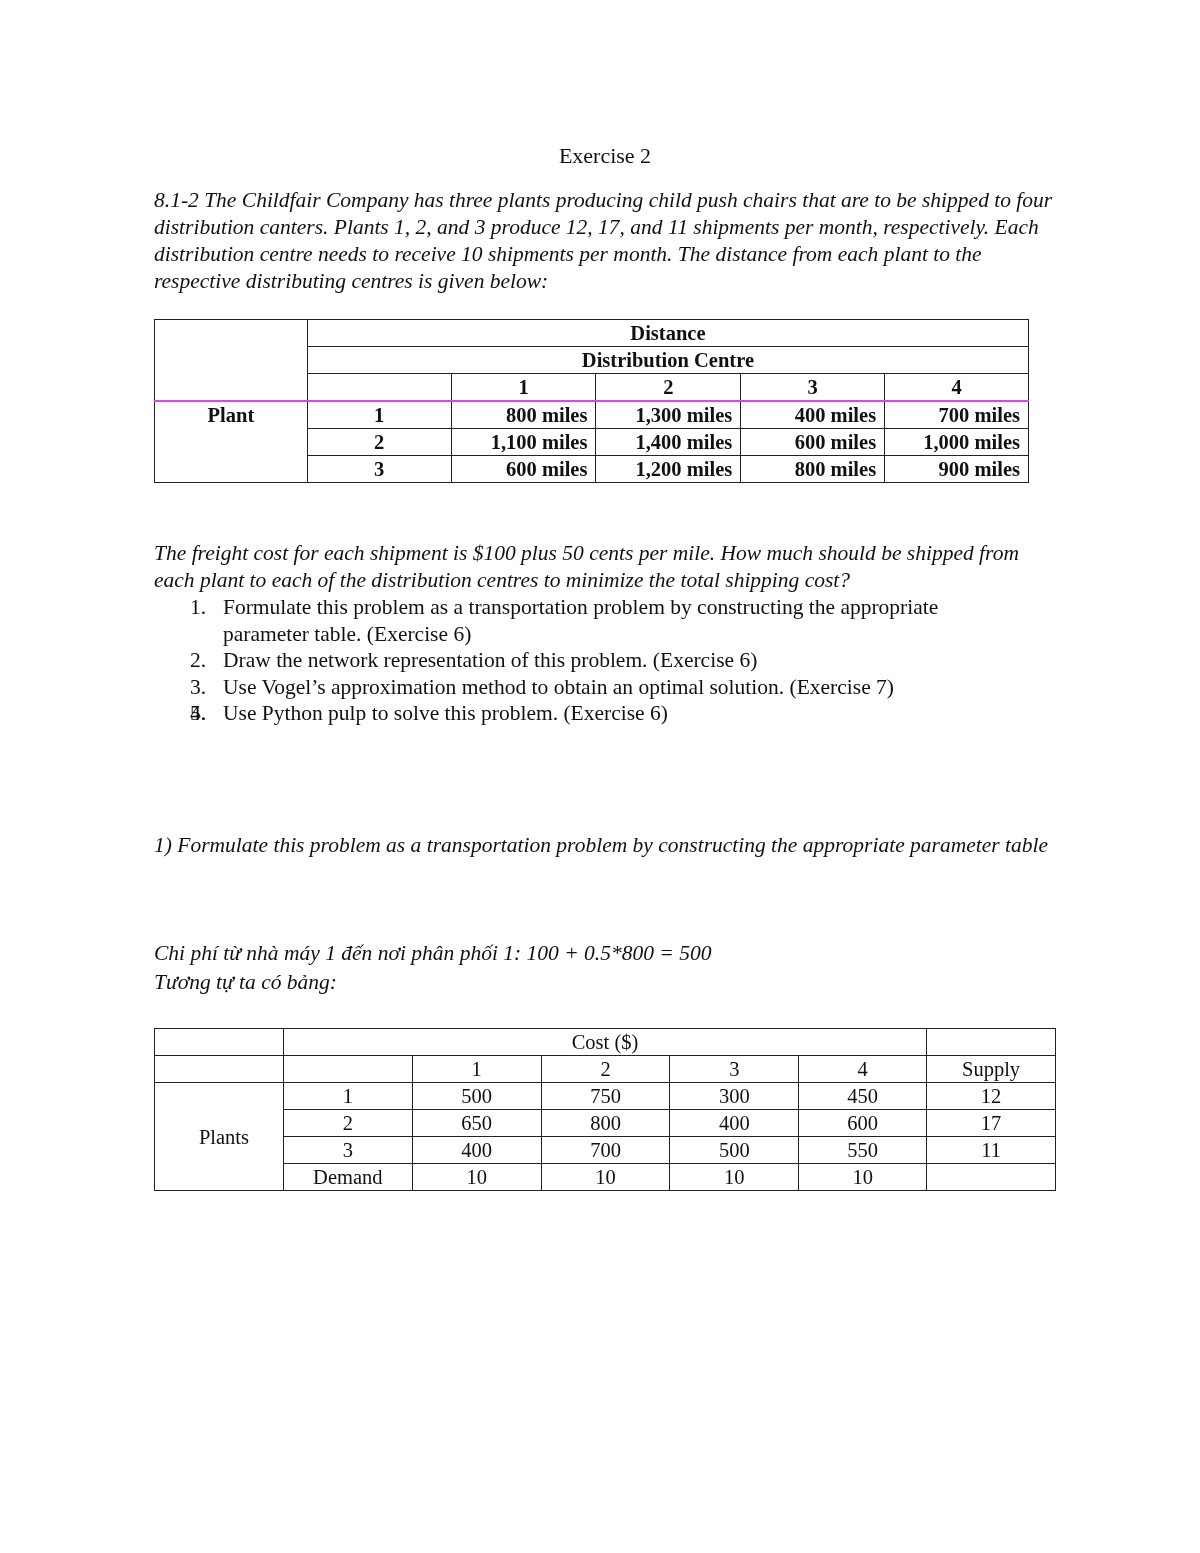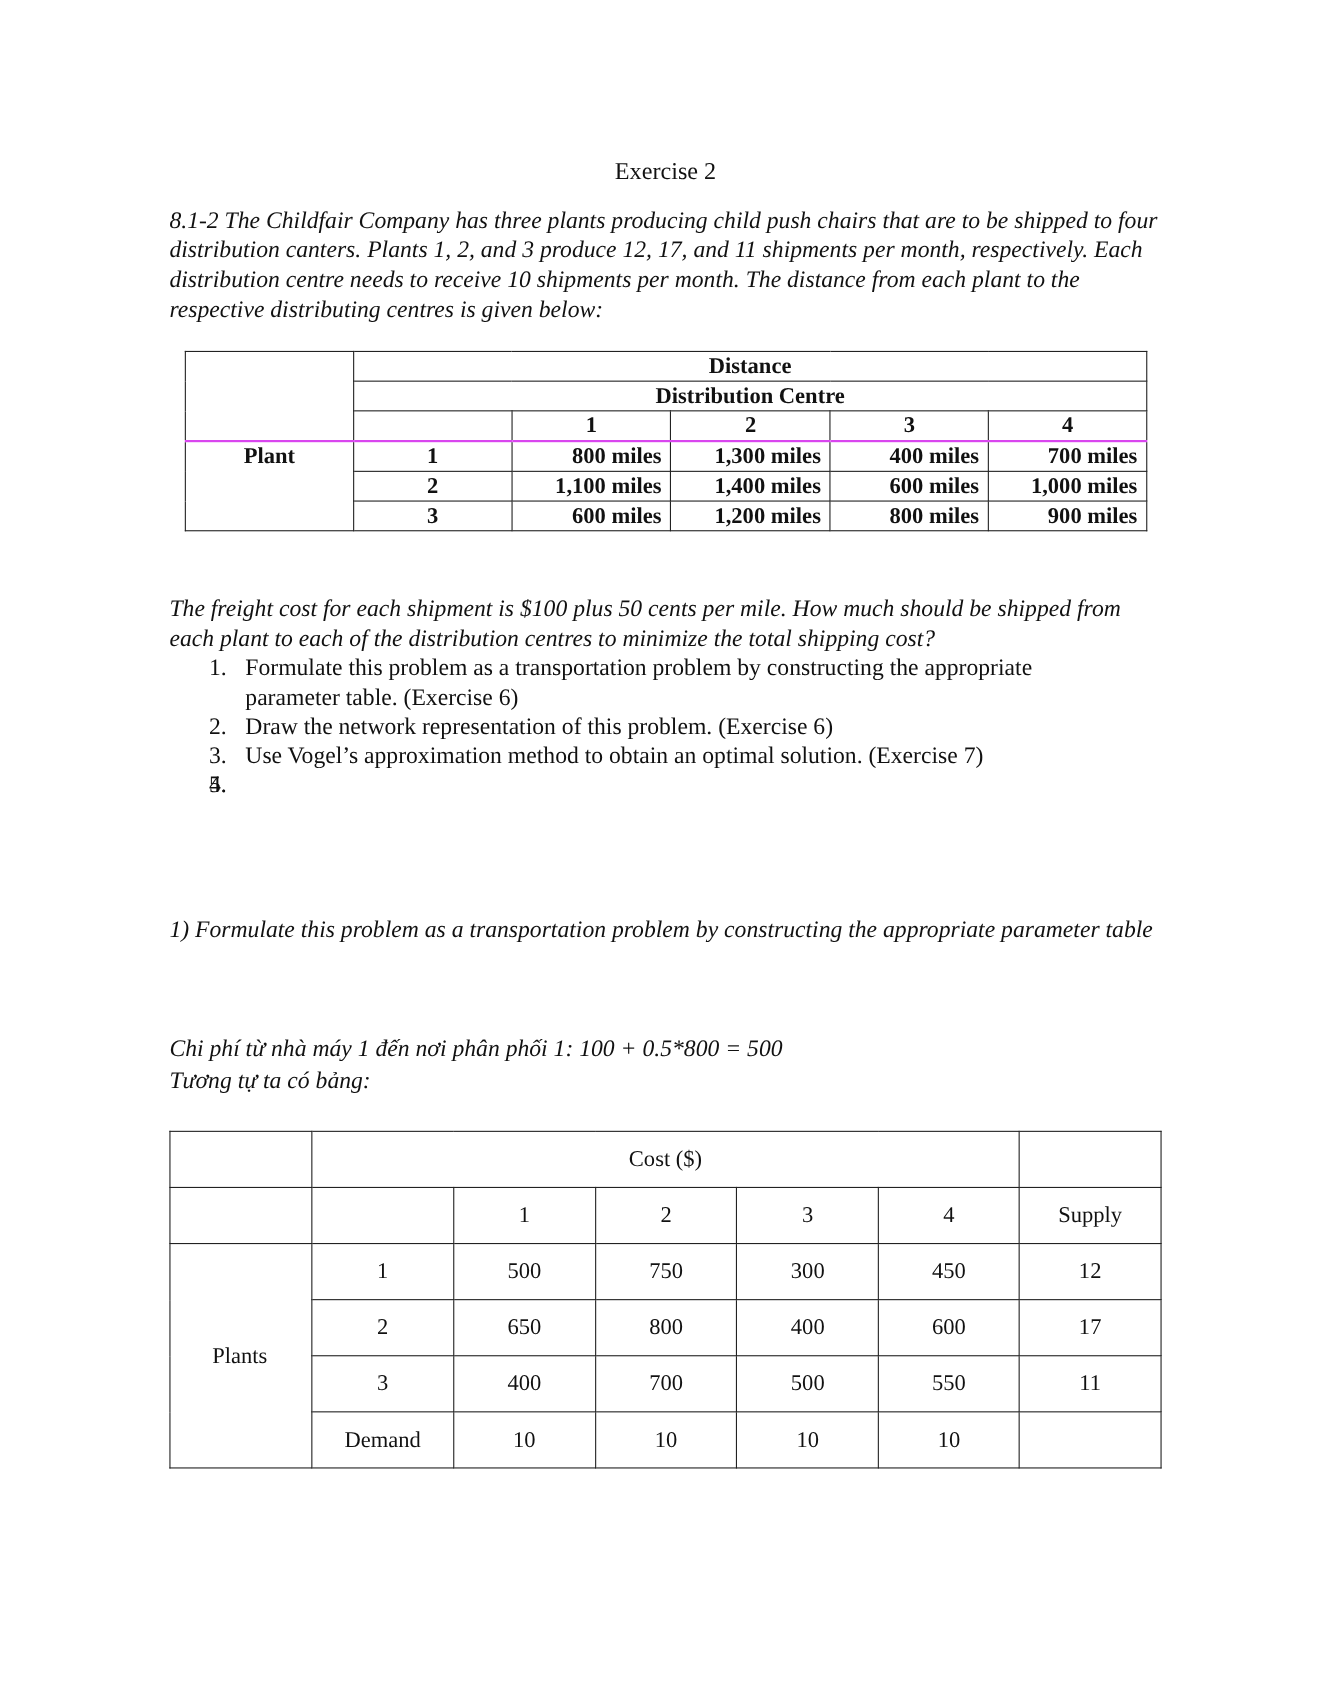--- a/index.html
+++ b/index.html
@@ -15,30 +15,30 @@
     .p2 { top: 540px; }
     ol.tasks { position: absolute; left: 190px; top: 594px; margin: 0; padding: 0; list-style: none; width: 820px; font-size: 21.5px; line-height: 26.5px; }
     ol.tasks li { position: relative; padding-left: 33px; }
     ol.tasks li .num { position: absolute; left: 0; top: 0; }
     .sec1 { top: 832px; }
     .line-vn1 { top: 940px; }
     .line-vn2 { top: 969px; }
 
     table { border-collapse: collapse; position: absolute; }
     
-    table.dist { left: 168px; top: 319px; width: 875px; font-weight: bold; font-size: 20.5px; }
+    table.dist { left: 154px; top: 319px; width: 875px; font-weight: bold; font-size: 20.5px; }
     table.dist td { border: 1.5px solid #222; height: 26px; padding: 0 8px; line-height: 26px; }
     table.dist td.c { text-align: center; }
     table.dist td.r { text-align: right; }
     table.dist tr.thick td { border-top: 2px solid #d946ef; margin-top: 23px; }
     table.dist td.blank-tl { border: 1.5px solid #222; }
 
     
     table.cost { left: 154px; top: 1028px; width: 902px; font-size: 20.5px; }
-    table.cost td { border: 1.5px solid #222; height: 26px; line-height: 26px; text-align: center; padding: 12px; }
+    table.cost td { border: 1.5px solid #222; height: 26px; line-height: 26px; text-align: center; padding: 0; }
     table.cost td.left { text-align: center; padding-left: 10px; }
   </style>
 </head>
 <body>
 
 <div class="abs title">Exercise 2</div>
 
 <div class="abs para p1">8.1-2 The Childfair Company has three plants producing child push chairs that are to be shipped to four distribution canters. Plants 1, 2, and 3 produce 12, 17, and 11 shipments per month, respectively. Each distribution centre needs to receive 10 shipments per month. The distance from each plant to the respective distributing centres is given below:</div>
 
 <table class="dist">
@@ -90,21 +90,21 @@
 </tbody>
   </table>
 
 <div class="abs para p2">The freight cost for each shipment is $100 plus 50 cents per mile. How much should be shipped from each plant to each of the distribution centres to minimize the total shipping cost?</div>
 
 <ol class="tasks">
   <li><span class="num">1.</span><span>Formulate this problem as a transportation problem by constructing the appropriate parameter table. (Exercise 6)</span></li>
   <li><span class="num">2.</span><span>Draw the network representation of this problem. (Exercise 6)</span></li>
   <li><span class="num">3.</span><span>Use Vogel’s approximation method to obtain an optimal solution. (Exercise 7)</span></li>
   <li><span class="num">4.</span></li>
-  <li><span class="num">5.</span></li>
+  <li><span class="num">5.</span><span>Use Python pulp to solve this problem. (Exercise 6)</span></li>
 </ol>
 
 <div class="abs para sec1">1) Formulate this problem as a transportation problem by constructing the appropriate parameter table</div>
 <div class="abs para line-vn1">Chi phí từ nhà máy 1 đến nơi phân phối 1: 100 + 0.5*800 = 500</div>
 <div class="abs para line-vn2">Tương tự ta có bảng:</div>
 
 <table class="cost">
   <colgroup>
     <col style="width:129px">
       <col style="width:129px">

